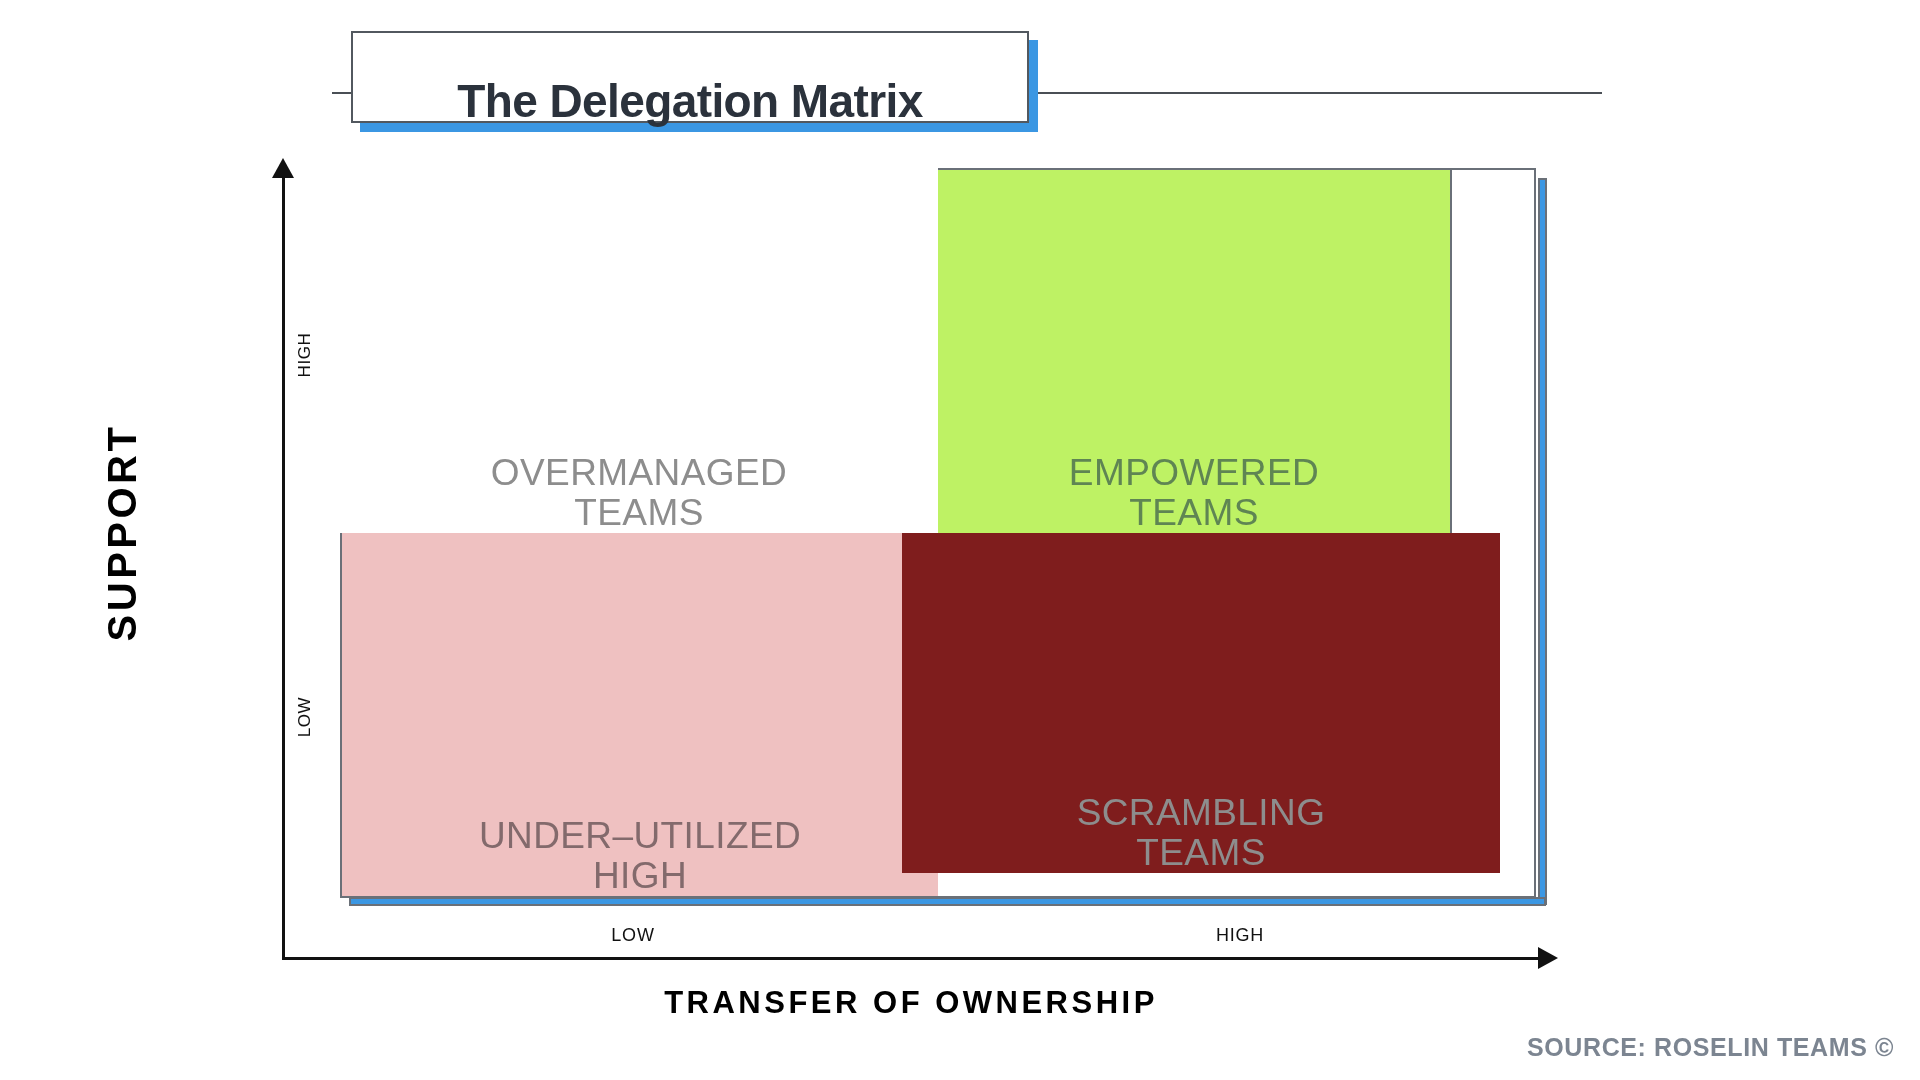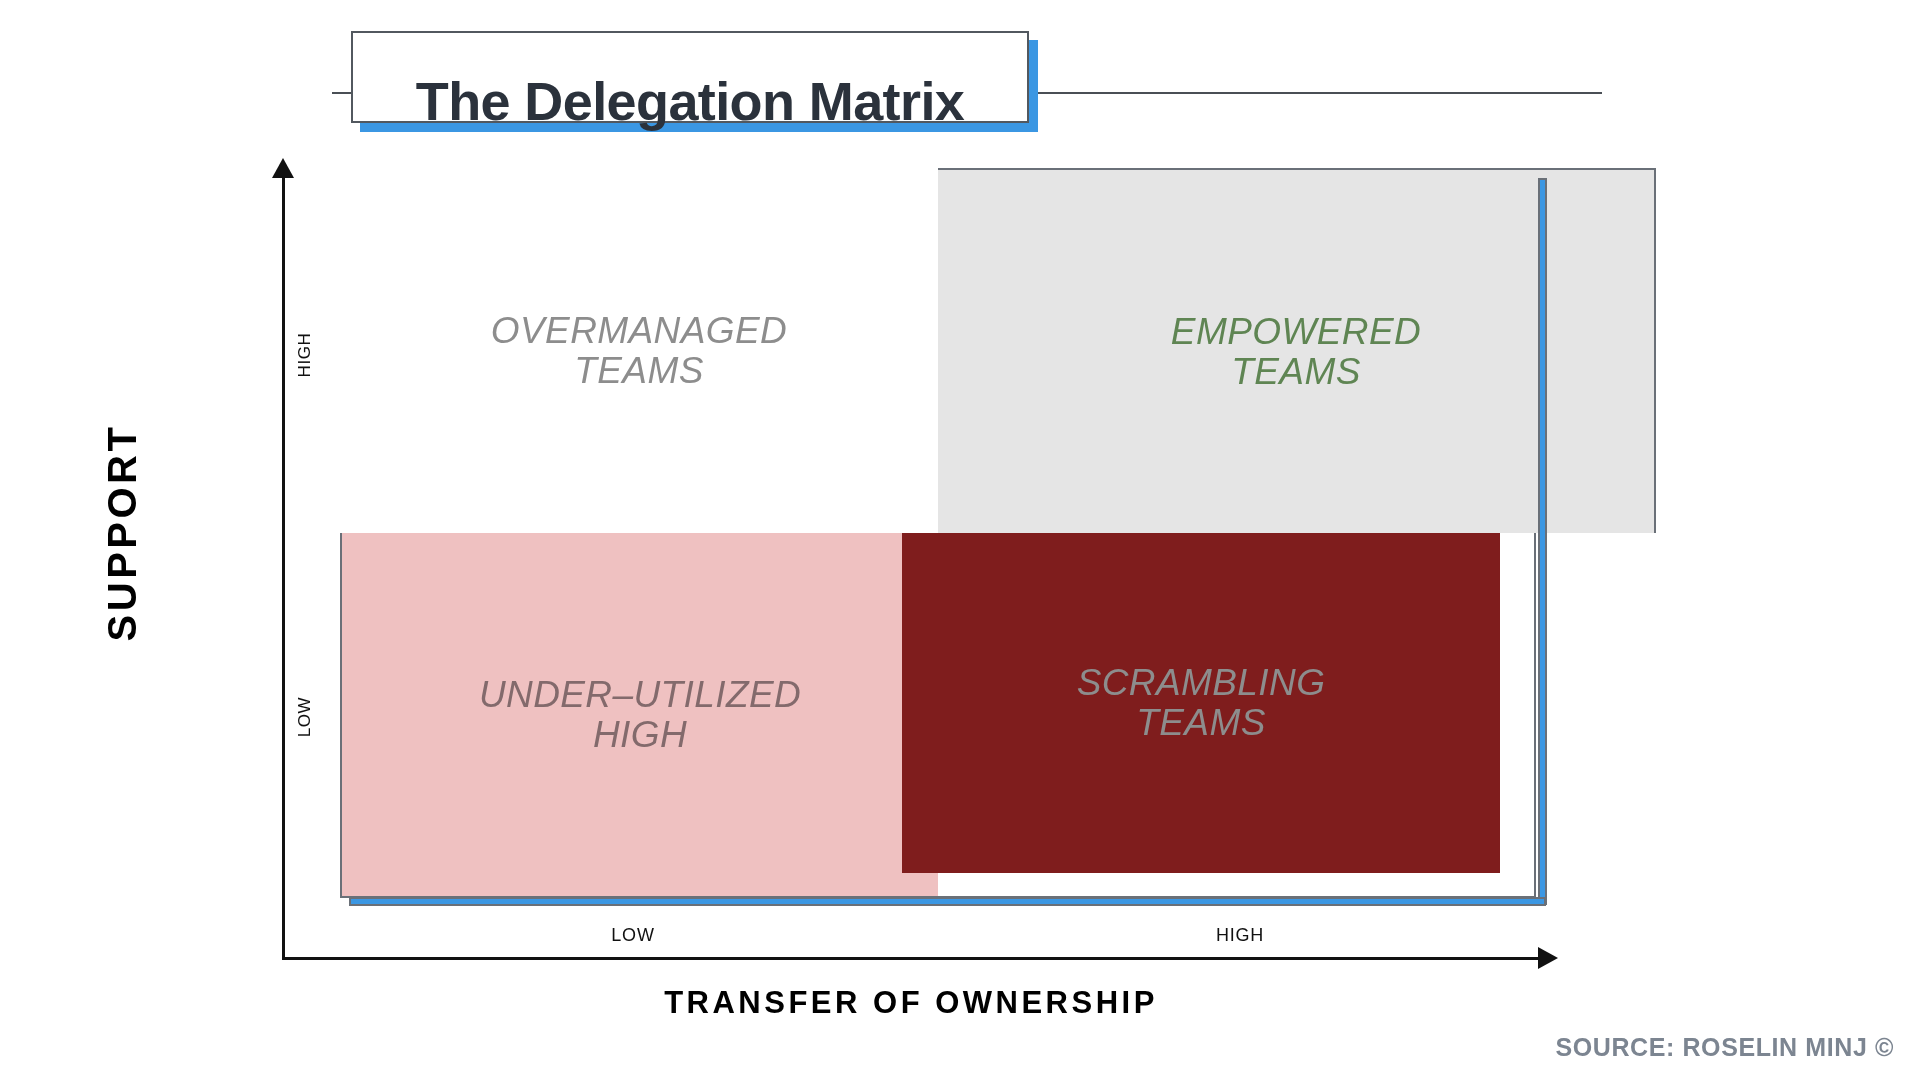--- a/index.html
+++ b/index.html
@@ -40,21 +40,21 @@
     width: 678px;
     height: 92px;
     background: #ffffff;
     border: 2px solid #52585f;
     box-sizing: border-box;
     display: flex;
     align-items: center;
     justify-content: center;
   }
   #title-text {
-    font-size: 54px;
+    font-size: 46px;
     font-weight: bold;
     color: #2b323c;
     letter-spacing: -0.6px;
     white-space: nowrap;
     margin-top: 48px;
   }
 
   
   #y-axis-line {
     position: absolute;
@@ -168,31 +168,30 @@
     width: 1197px;
     height: 9px;
     background: #3b97e3;
     border: 2px solid #6a7078;
     box-sizing: border-box;
   }
 
   .quadrant {
     position: absolute;
     display: flex;
-    align-items: center;
+    align-items: flex-end;
     justify-content: center;
     text-align: center;
     font-size: 37px;
     line-height: 1.08;
     letter-spacing: 0.4px;
     box-sizing: border-box;
-    font-style: italic;
   }
   #quad-tl { left: 340px;  top: 168px; width: 598px; height: 365px; background: #ffffff; color: #8d8d8d; }
-  #quad-tr { left: 938px;  top: 168px; width: 718px; height: 365px; background: #e5e5e5; color: #5f8553;
+  #quad-tr { left: 938px;  top: 168px; width: 514px; height: 365px; background: #bef264; color: #5f8553;
              border-right: 2px solid #6a7078; border-top: 2px solid #6a7078; }
   #quad-bl { left: 340px;  top: 533px; width: 598px; height: 365px; background: #efc1c1; color: #836a6c;
              border-left: 2px solid #6a7078; border-bottom: 2px solid #6a7078; }
   #quad-br { left: 902px;  top: 533px; width: 598px; height: 340px; background: #7f1d1d; color: #8d8d8d; }
 
   .quad-text { white-space: pre-line; }
 
   
   #source-note {
     position: absolute;
@@ -242,13 +241,13 @@
 HIGH</span>
 </div>
 <div class="quadrant" id="quad-br">
   <span class="quad-text">SCRAMBLING
 TEAMS</span>
 </div>
 
 <div id="matrix-accent-right"></div>
 <div id="matrix-accent-bottom"></div>
 
-<div id="source-note">SOURCE: ROSELIN MINJ ©</div>
+<div id="source-note">SOURCE: ROSELIN TEAMS ©</div>
 
 </body></html>

